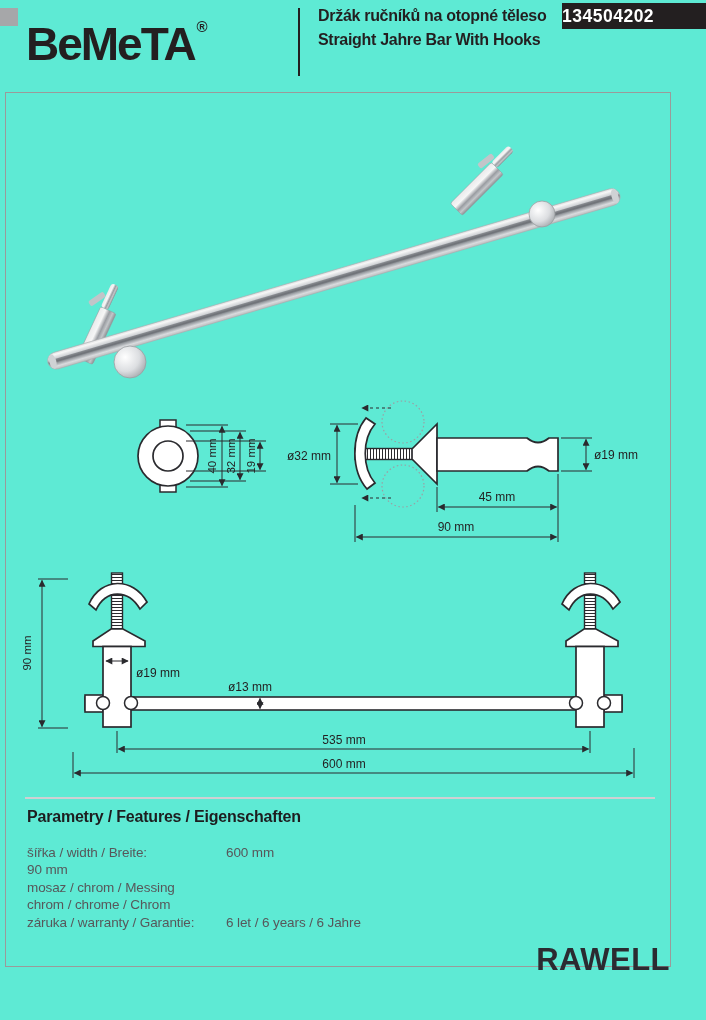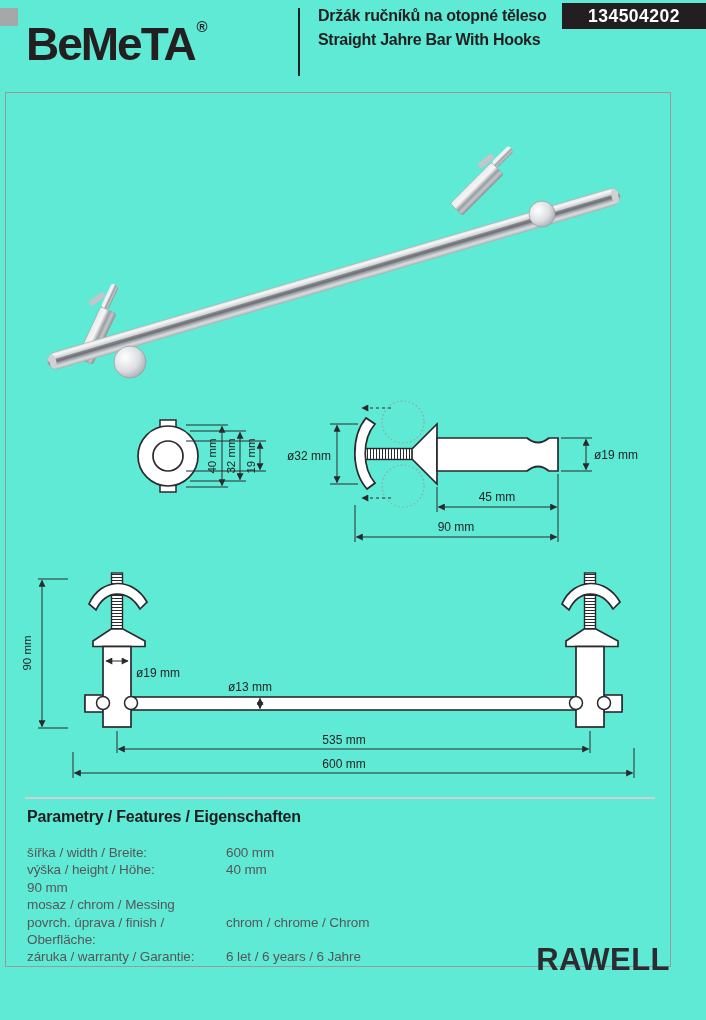--- a/index.html
+++ b/index.html
@@ -7,21 +7,21 @@
         font-family:"Liberation Sans",sans-serif;color:#231f20;}
   
   .logo-square{position:absolute;left:0;top:8px;width:18px;height:18px;background:#a6a7a9;}
   .logo-text{position:absolute;left:26px;top:-2px;font-size:46px;font-weight:bold;
              letter-spacing:-2px;color:#231f20;line-height:58px;}
   .logo-text sup{font-size:15px;font-weight:bold;letter-spacing:0;vertical-align:28px;margin-left:2px;}
   .header-divider{position:absolute;left:298px;top:8px;width:2px;height:68px;background:#231f20;}
   .titles{position:absolute;left:318px;top:4px;width:396px;}
   .title{font-size:16px;font-weight:bold;letter-spacing:-0.3px;line-height:23.5px;white-space:nowrap;}
   .code-box{position:absolute;left:562px;top:3px;width:144px;height:26px;background:#231f20;
-            color:#fff;font-size:17.5px;font-weight:bold;text-align:center;line-height:26px;
+            color:#fff;font-size:17.5px;font-weight:bold;line-height:26px;
             letter-spacing:0.5px;}
   
   .main-box{position:absolute;left:5px;top:92px;width:666px;height:875px;
             border:1px solid #9a9a9a;box-sizing:border-box;}
   .photo{position:absolute;left:6px;top:93px;width:664px;height:297px;}
   .drawings{position:absolute;left:6px;top:390px;width:664px;height:408px;}
   
   .sep{position:absolute;left:25px;top:797px;width:630px;height:2px;background:#cfd0d2;}
   .params{position:absolute;left:27px;top:806px;width:620px;}
   .params h2{margin:0 0 16px 0;font-size:16px;line-height:22px;color:#1d1d1f;letter-spacing:-0.2px;}
@@ -202,31 +202,26 @@
   </svg>
 
   <div class="sep"></div>
   <section class="params">
     <h2>Parametry / Features / Eigenschaften</h2>
     <div class="prow">
       <span class="plabel">šířka / width / Breite:</span>
       <span class="pvalue">600 mm</span>
     </div>
     <div class="prow">
-      <span class="plabel">výška / height / Höhe:</span>
-      <span class="pvalue">40 mm</span>
-    </div>
-    <div class="prow">
       <span class="pvalue">90 mm</span>
     </div>
     <div class="prow">
       <span class="pvalue">mosaz / chrom / Messing</span>
     </div>
     <div class="prow">
-      <span class="plabel">povrch. úprava / finish / Oberfläche:</span>
       <span class="pvalue">chrom / chrome / Chrom</span>
     </div>
     <div class="prow">
       <span class="plabel">záruka / warranty / Garantie:</span>
       <span class="pvalue">6 let / 6 years / 6 Jahre</span>
     </div>
   </section>
 
   <div class="rawell">RAWELL</div>
 

